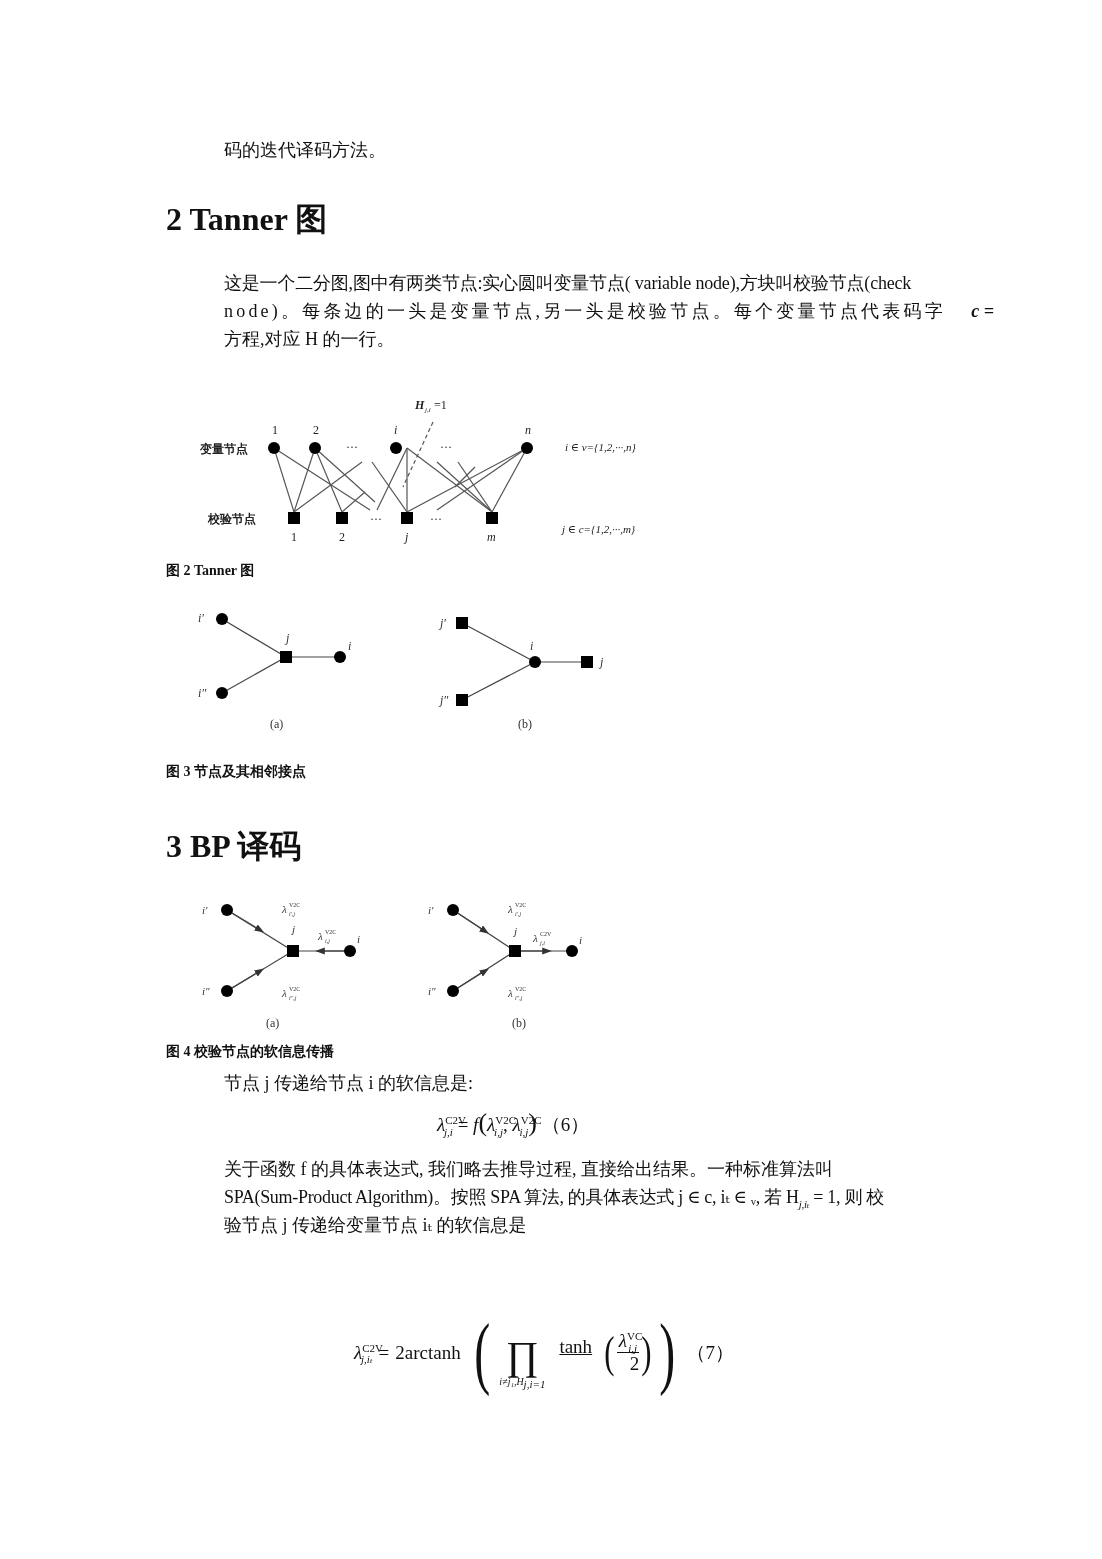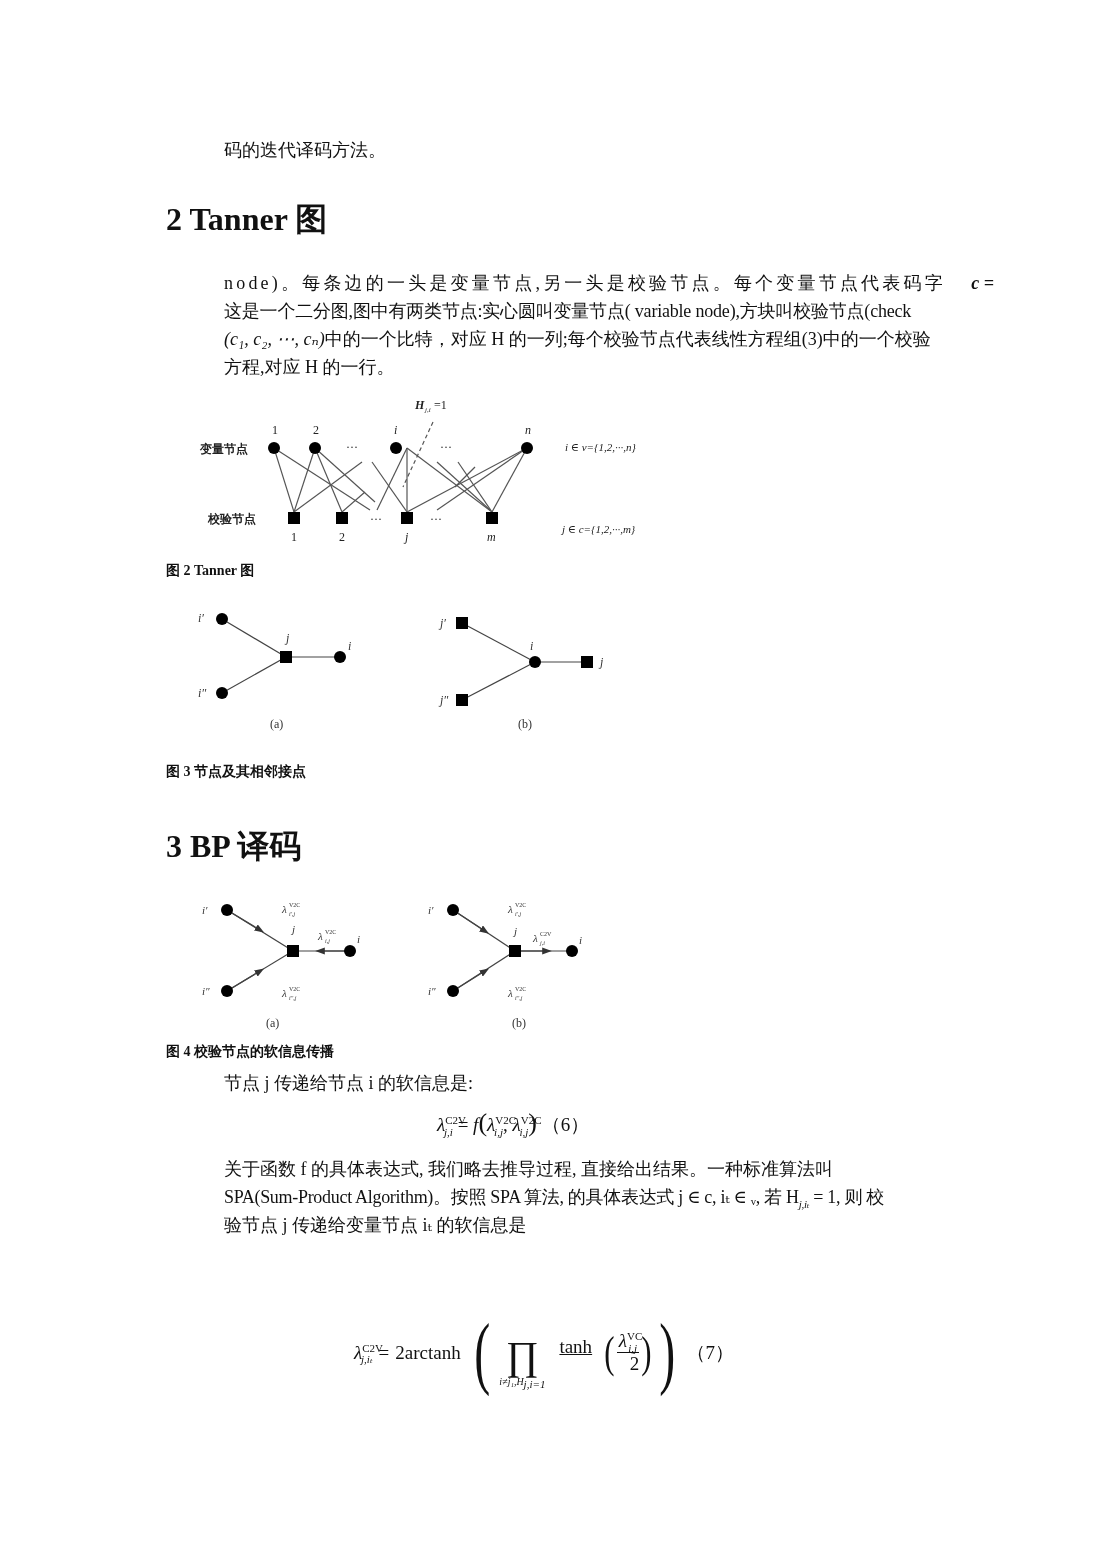--- a/index.html
+++ b/index.html
@@ -14,27 +14,24 @@
   sub,sup{font-size:11px;line-height:0;}
 </style>
 </head>
 <body>
 
 <div class="p" style="top:136px;">码的迭代译码方法。</div>
 
 <div class="h" style="top:198px;">2 Tanner 图</div>
 
 <div class="p just" style="top:269px;">
+  <div style="letter-spacing:-0.2px;">这是一个二分图,图中有两类节点:实心圆叫变量节点( variable node),方块叫校验节点(check</div>
   <div style="display:flex;justify-content:space-between;">
     <span style="letter-spacing:3.2px;">node)。每条边的一头是变量节点,另一头是校验节点。每个变量节点代表码字</span>
     <b><i>c =</i></b>
-  </div>
-  <div style="letter-spacing:-0.2px;">这是一个二分图,图中有两类节点:实心圆叫变量节点( variable node),方块叫校验节点(check</div>
-  <div>
-    <i>(c₁, c₂, ⋯, cₙ)</i><span>中的一个比特，对应 H 的一列;每个校验节点代表线性方程组(3)中的一个校验</span>
   </div>
   <div>方程,对应 H 的一行。</div>
 </div>
 
 <svg style="position:absolute;left:190px;top:392px;" width="480" height="155" viewBox="0 0 480 155">
   <g stroke="#555" stroke-width="1.2" fill="none">
 
     <line x1="84" y1="56" x2="104" y2="120"></line>
     <line x1="84" y1="56" x2="180" y2="118"></line>
     <line x1="125" y1="56" x2="104" y2="120"></line>

